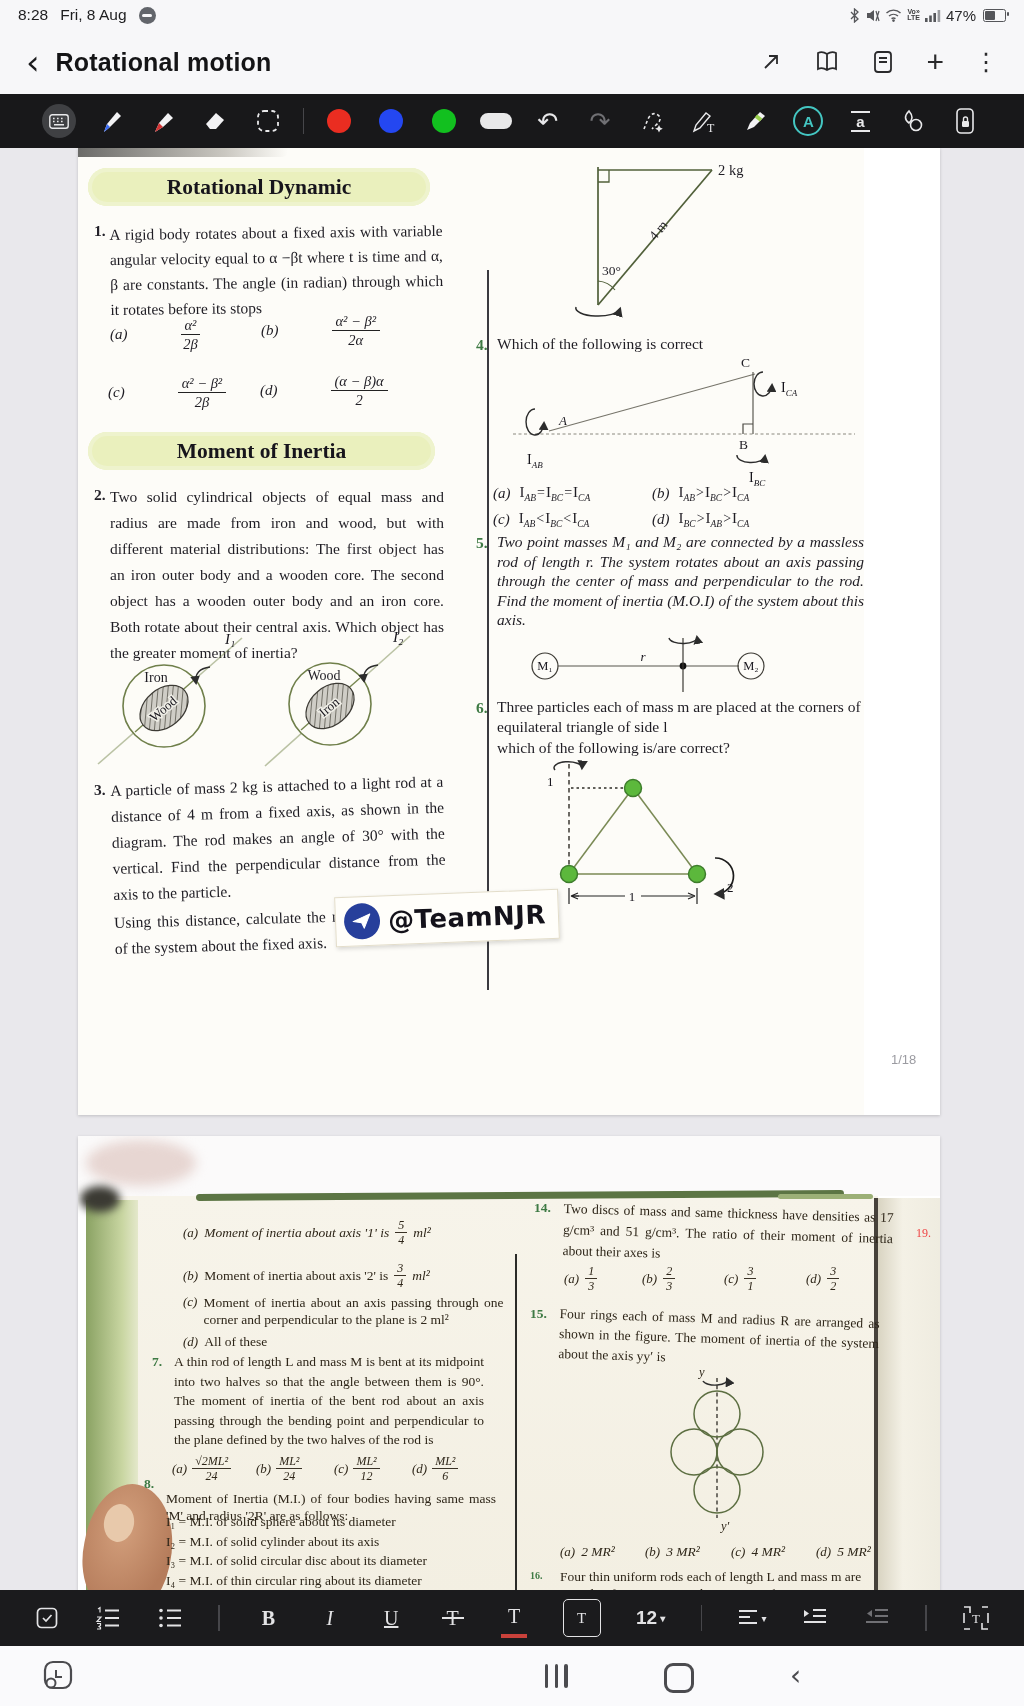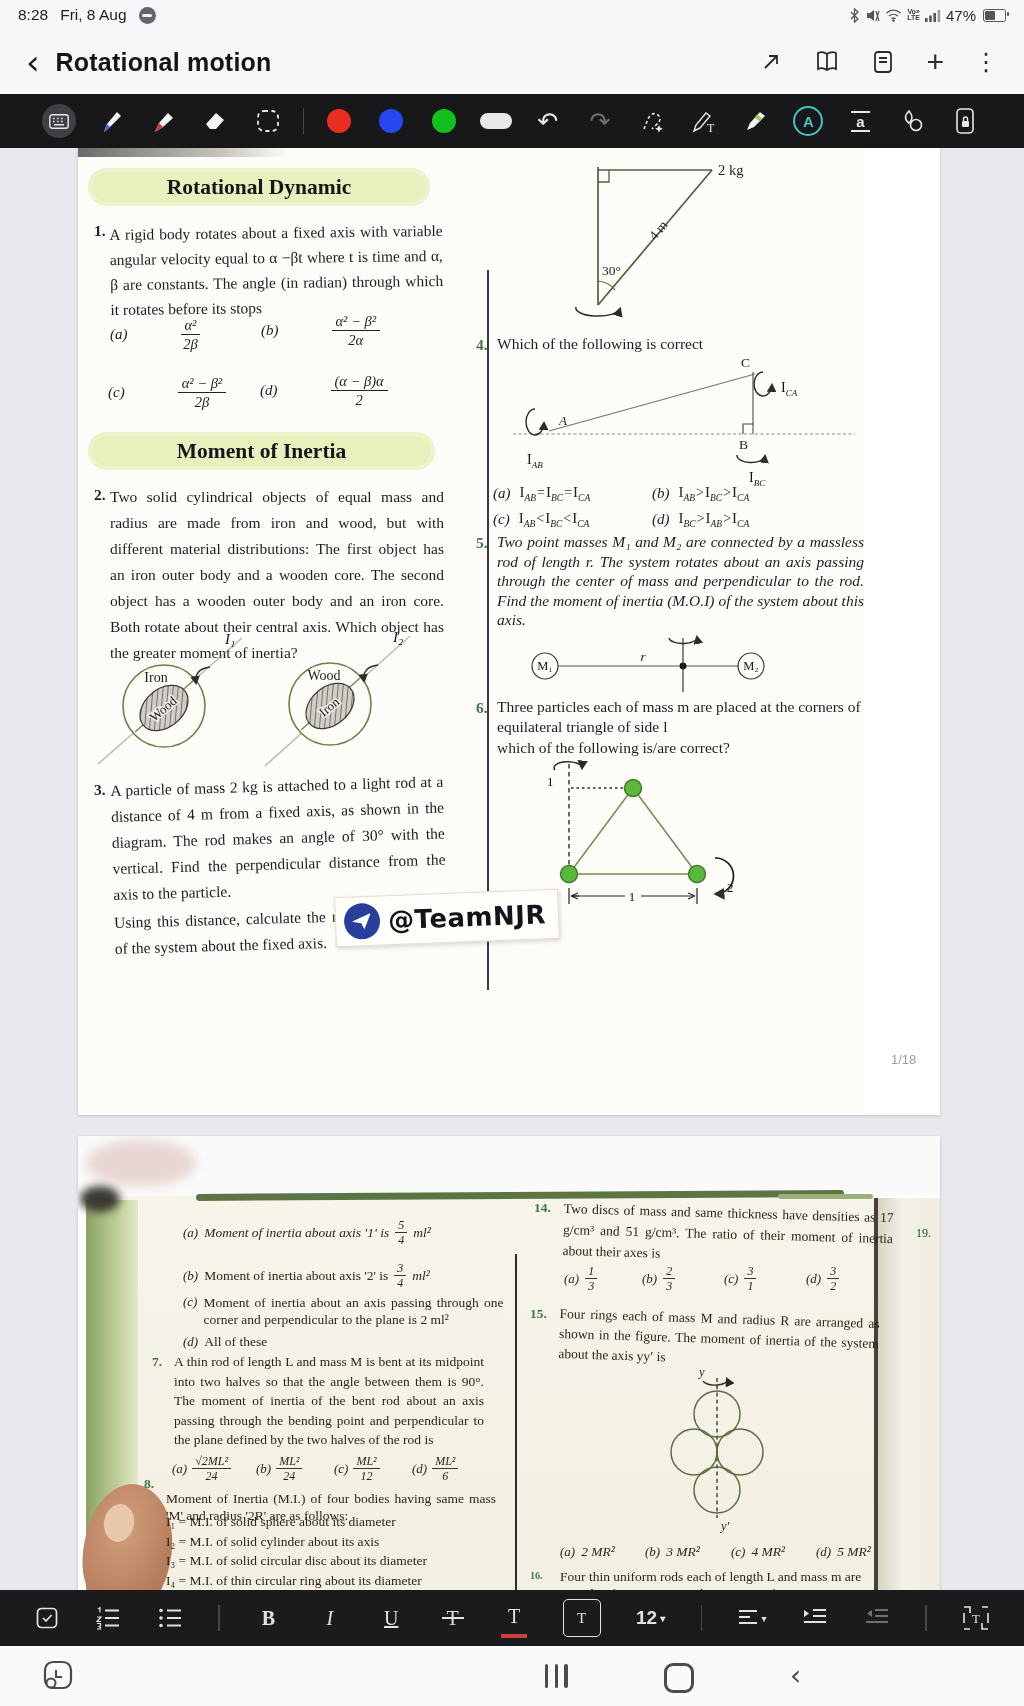--- a/index.html
+++ b/index.html
@@ -87,21 +87,21 @@
   .bookedge{position:absolute;left:796px;top:62px;width:4px;height:396px;background:#46413a;}
   .curlpage{position:absolute;left:800px;top:62px;width:62px;height:396px;background:linear-gradient(90deg,#d9d4c2,#f4f1e6 40%,#efece0);}
   .thumb{position:absolute;left:6px;top:348px;width:88px;height:130px;background:radial-gradient(ellipse at 40% 35%,#d39f7c,#b57c5b 70%);
          border-radius:46% 54% 42% 48%;transform:rotate(12deg);}
   .thumbnail{position:absolute;left:26px;top:368px;width:30px;height:38px;background:#e8c9ab;border-radius:50%;transform:rotate(10deg);}
   .p2text{position:absolute;font-family:"Liberation Serif",serif;font-size:13.5px;color:#2e2619;text-align:justify;}
   .p2lbl{font-family:"Liberation Serif",serif;font-style:italic;font-size:13px;color:#2e2619;}
   .sfrac{display:inline-flex;flex-direction:column;align-items:center;font-family:"Liberation Serif",serif;
          font-style:italic;font-size:12px;color:#2e2619;line-height:1.2;vertical-align:middle;}
   .sfrac .fn{border-bottom:1.2px solid #3a3226;padding:0 3px;}
-  .corner19{position:absolute;font-family:"Liberation Serif",serif;font-size:12px;color:#14532d;}
+  .corner19{position:absolute;font-family:"Liberation Serif",serif;font-size:12px;color:#ef4444;}
 
   
   .formatbar{position:absolute;top:1590px;left:0;right:0;height:56px;background:#1b1b1d;
              display:flex;align-items:center;justify-content:space-between;padding:0 34px;}
   .fbtn{color:#e3e3e5;font-size:20px;display:flex;align-items:center;justify-content:center;min-width:26px;height:34px;
         font-family:"Liberation Serif",serif;}
   .fbtn.sans{font-family:"Liberation Sans",sans-serif;}
   .fbtn svg{display:block;}
   .bold{font-weight:bold;}
   .ital{font-style:italic;}

